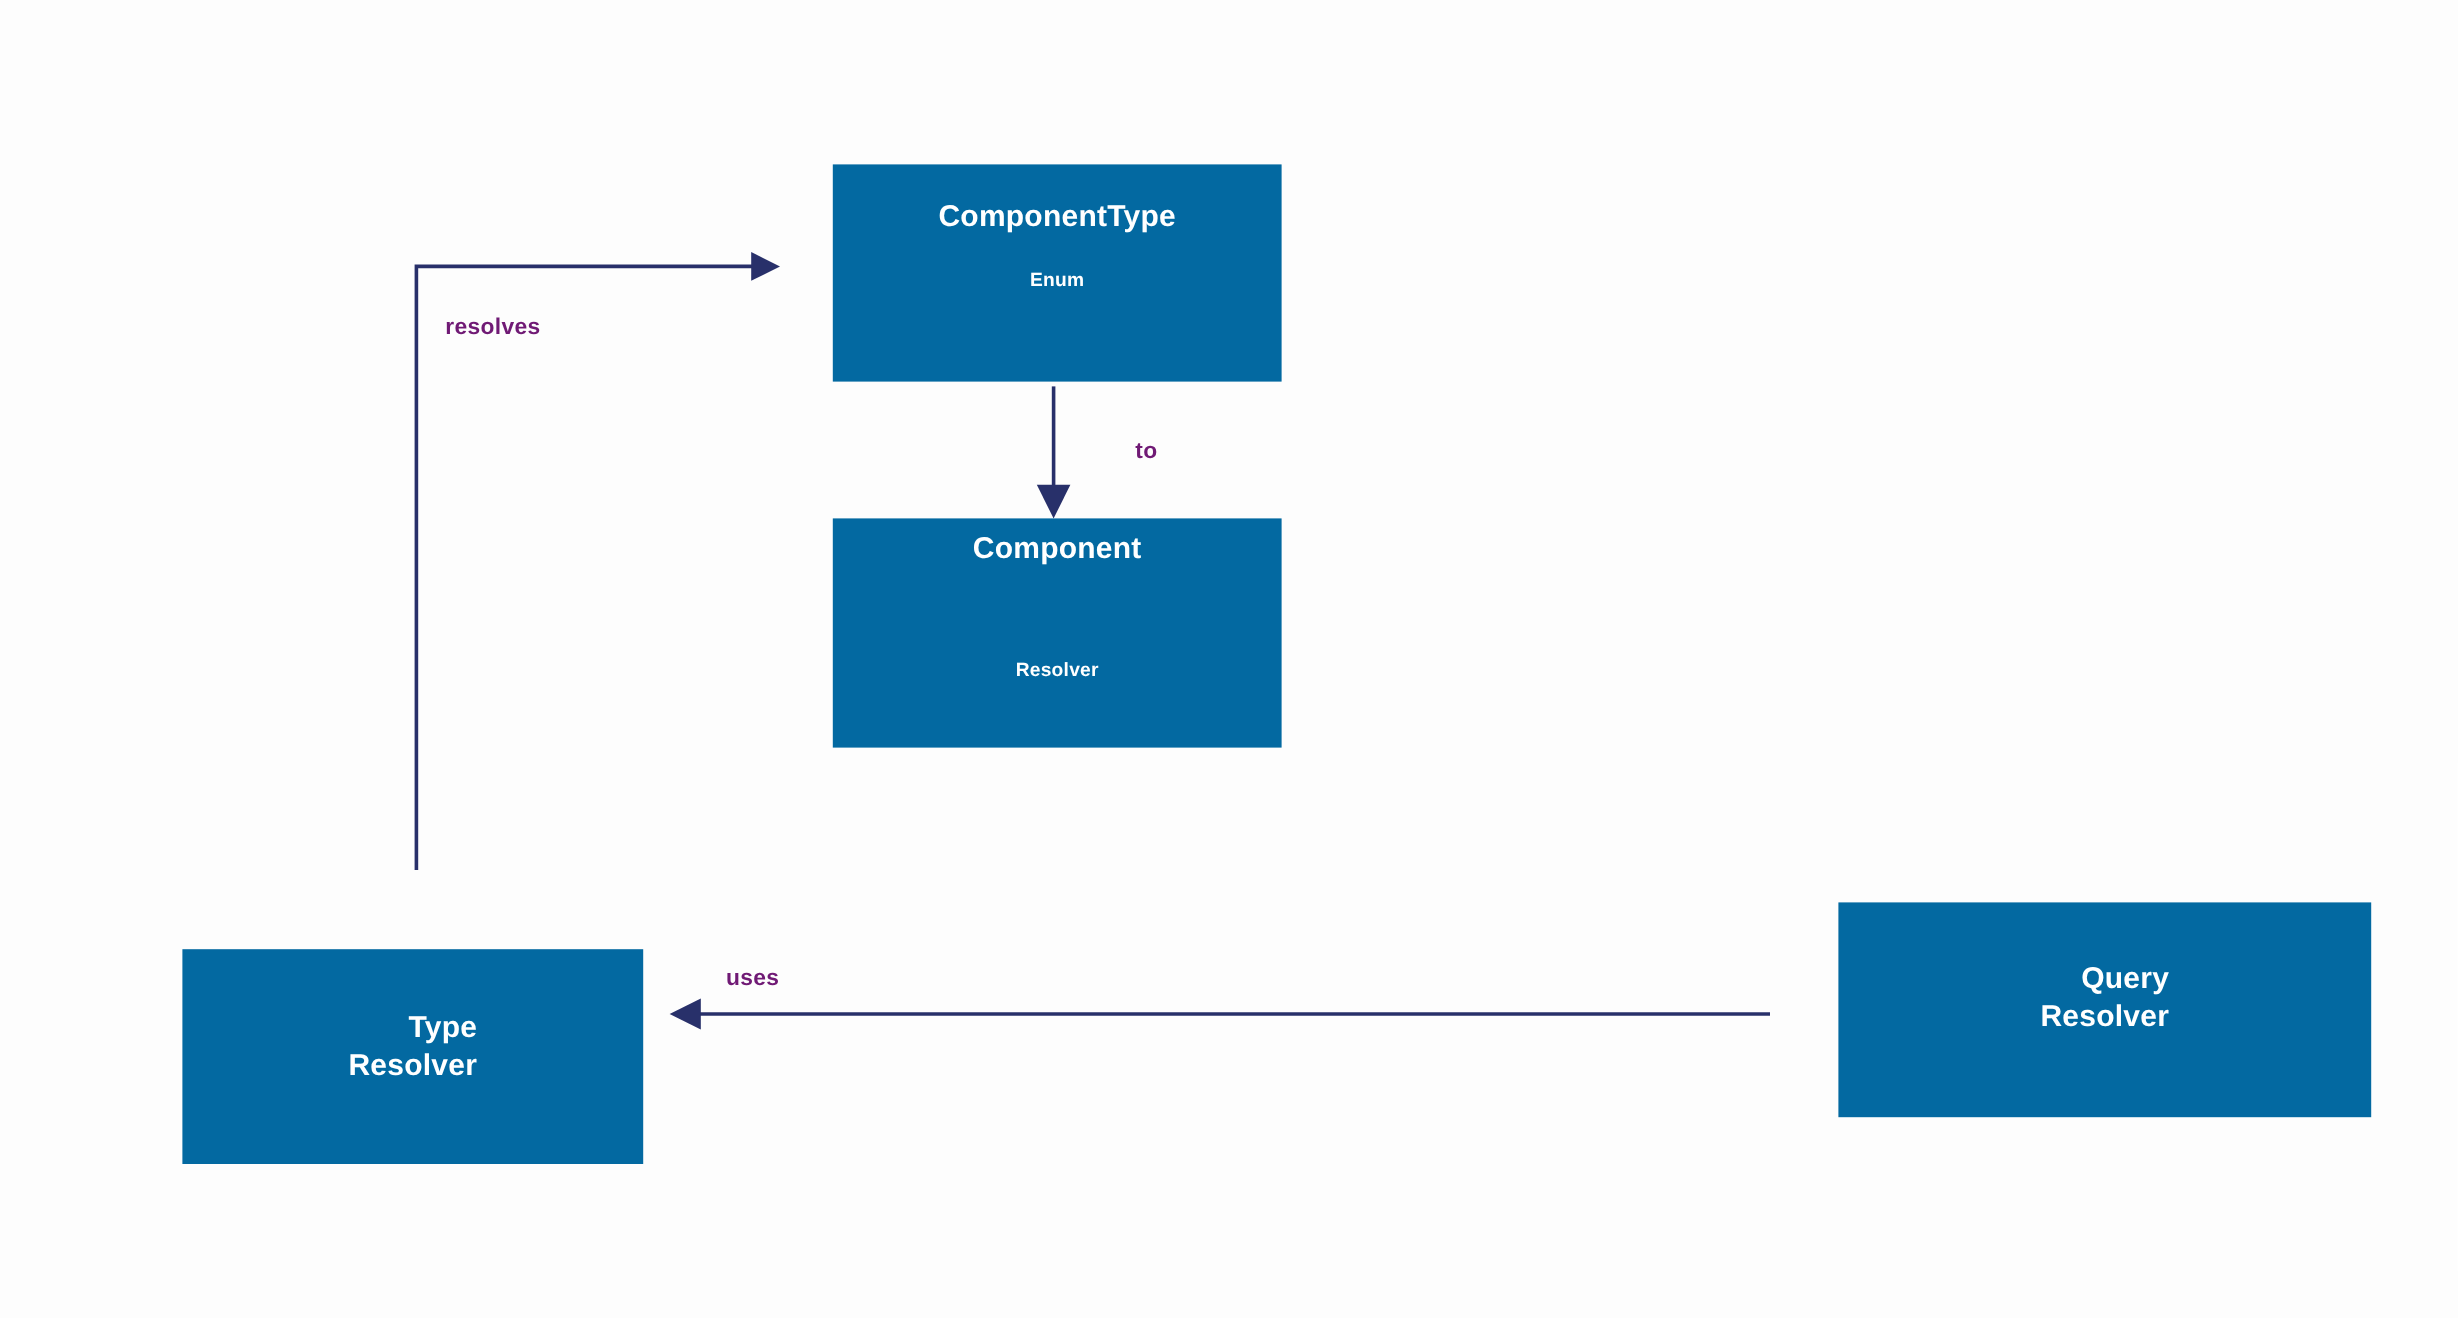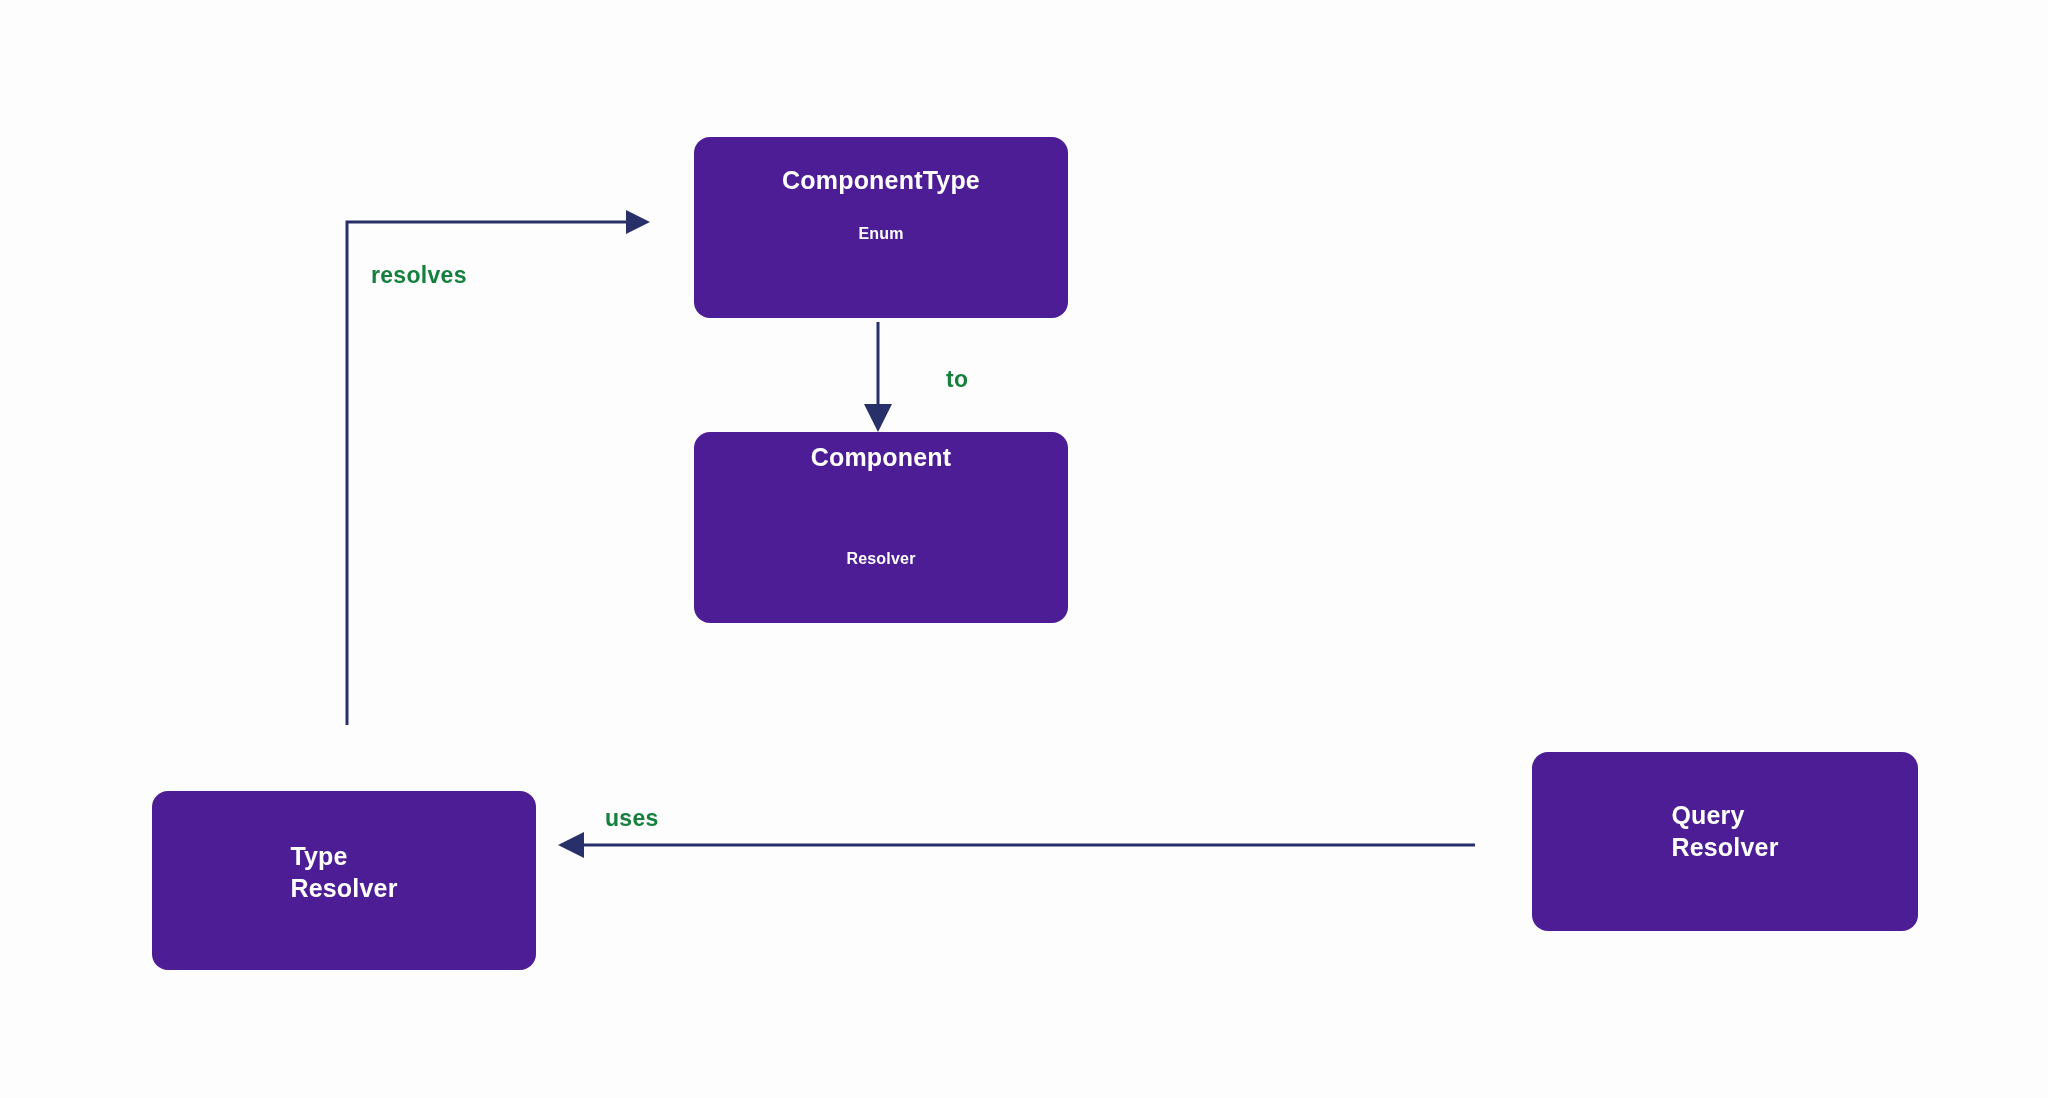--- a/index.html
+++ b/index.html
@@ -14,30 +14,29 @@
   }
   #canvas {
     position: relative;
     width: 2048px;
     height: 1098px;
     background: #fdfdfd;
     overflow: hidden;
   }
   .node {
     position: absolute;
-    background: #4c1d95;
+    background: #0369a1;
     display: flex;
     flex-direction: column;
     align-items: center;
     justify-content: center;
     box-sizing: border-box;
     color: #ffffff;
-    text-align: left;
+    text-align: right;
     line-height: 1.28;
-    border-radius: 16px;
   }
   .node-title {
     font-size: 25px;
     font-weight: bold;
     letter-spacing: 0.2px;
     white-space: pre-line;
   }
   .node-subtitle {
     font-size: 16px;
     font-weight: bold;
@@ -53,36 +52,36 @@
     left: 694px;  top: 432px;  width: 374px;  height: 191px;
     padding-bottom: 44px;
     gap: 48px;
   }
   #node-type-resolver {
     left: 152px;  top: 752px;  width: 384px;  height: 179px;
     padding-bottom: 18px;
     margin-top: 39px;
   }
   #node-query-resolver {
-    left: 1532px; top: 752px;  width: 386px;  height: 179px;
+    left: 1532px; top: 752px;  width: 444px;  height: 179px;
     padding-bottom: 22px;
   }
 
   
   #edges {
     position: absolute;
     left: 0; top: 0;
     width: 2048px;
     height: 1098px;
     pointer-events: none;
   }
   .edge-label {
     position: absolute;
-    color: #15803d;
-    font-size: 23px;
+    color: #701a75;
+    font-size: 19px;
     font-weight: bold;
     letter-spacing: 0.3px;
     white-space: nowrap;
   }
   #label-resolves { left: 371px; top: 262px; }
   #label-to       { left: 946px; top: 366px; }
   #label-uses     { left: 605px; top: 805px; }
 </style>
 </head>
 <body>

